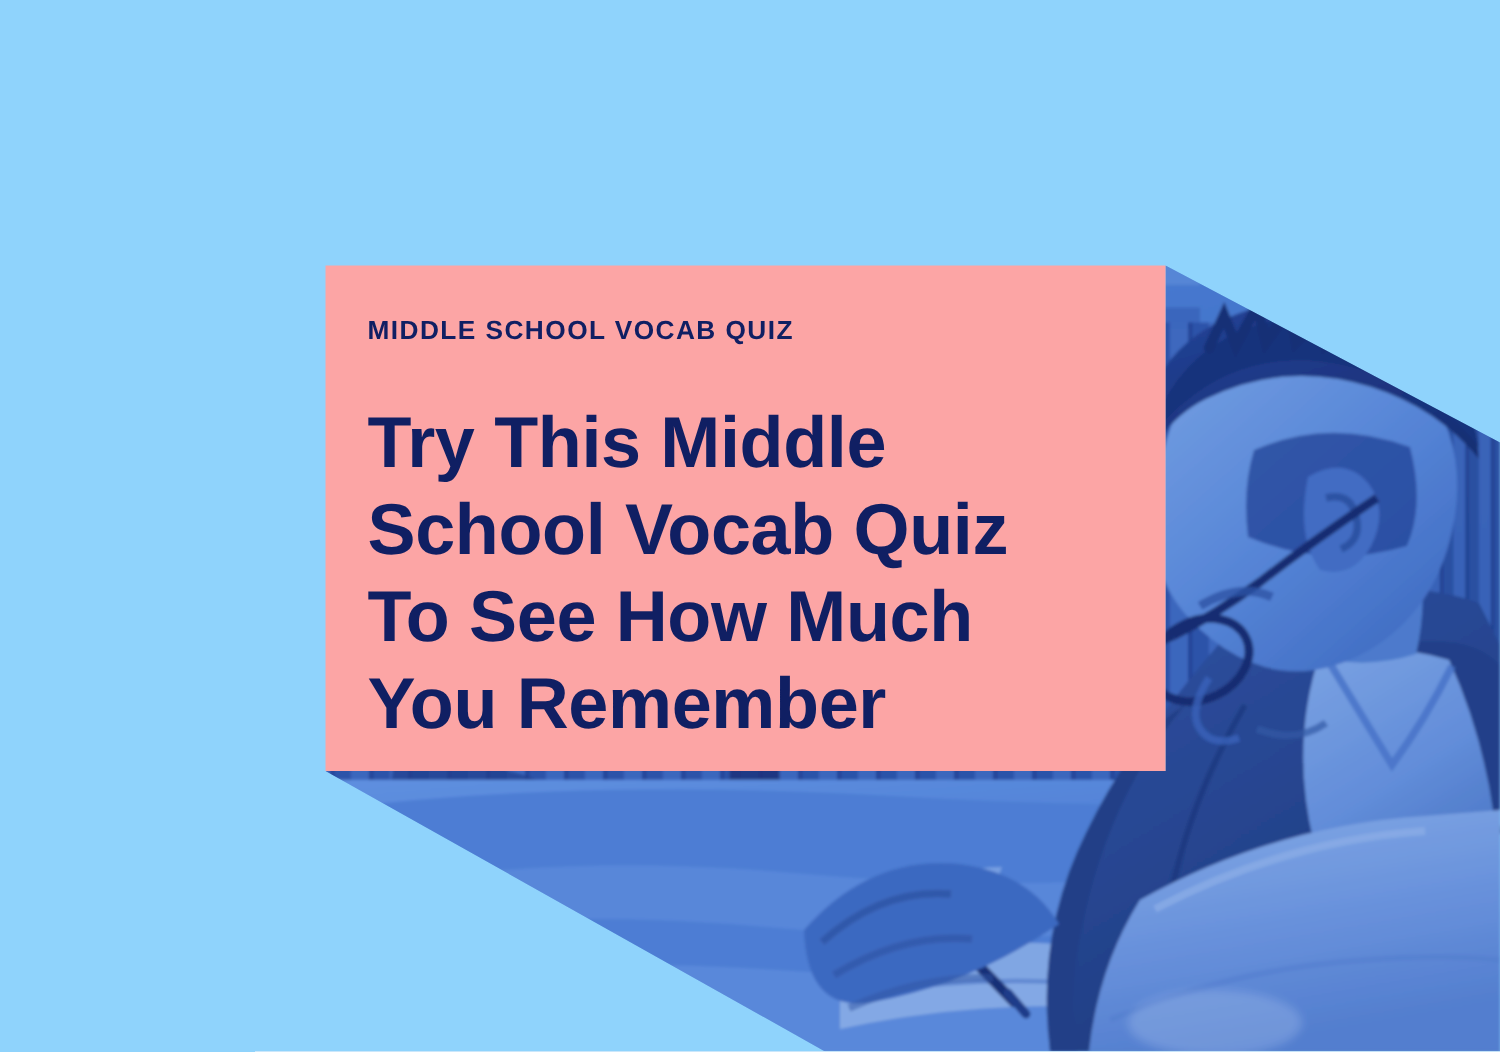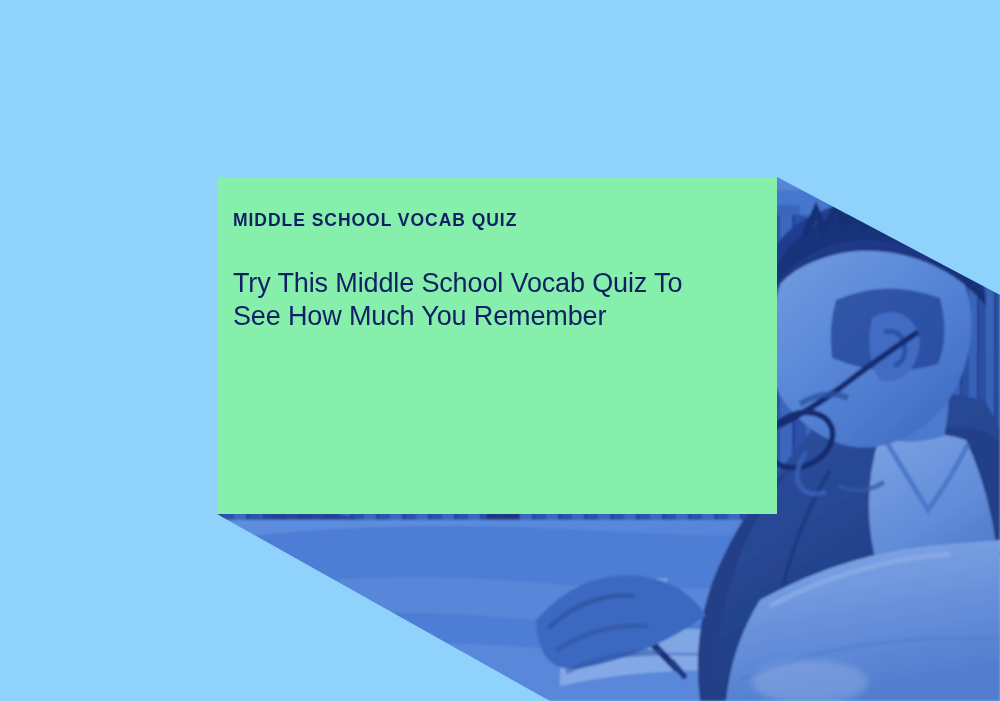--- a/index.html
+++ b/index.html
@@ -32,38 +32,38 @@
   }
   #photo-svg { display: block; width: 1000px; height: 701px; }
 
   
   #card {
     position: absolute;
     left: 217px;
     top: 177px;
     width: 560px;
     height: 337px;
-    background: #86efac;
+    background: #fca5a5;
     box-sizing: border-box;
-    padding: 33px 40px 0 16px;
+    padding: 33px 40px 0 28px;
   }
 
   #eyebrow {
     font-size: 17.5px;
     font-weight: 700;
     letter-spacing: 0.055em;
     color: #101f63;
     line-height: 1.2;
     margin: 0 0 36px 0;
     white-space: nowrap;
   }
 
   #headline {
-    font-size: 27px;
-    font-weight: 400;
+    font-size: 48px;
+    font-weight: 700;
     color: #101f63;
     line-height: 1.21;
     letter-spacing: -0.005em;
     margin: 0;
     max-width: 460px;
   }
 </style>
 </head>
 <body>
 

